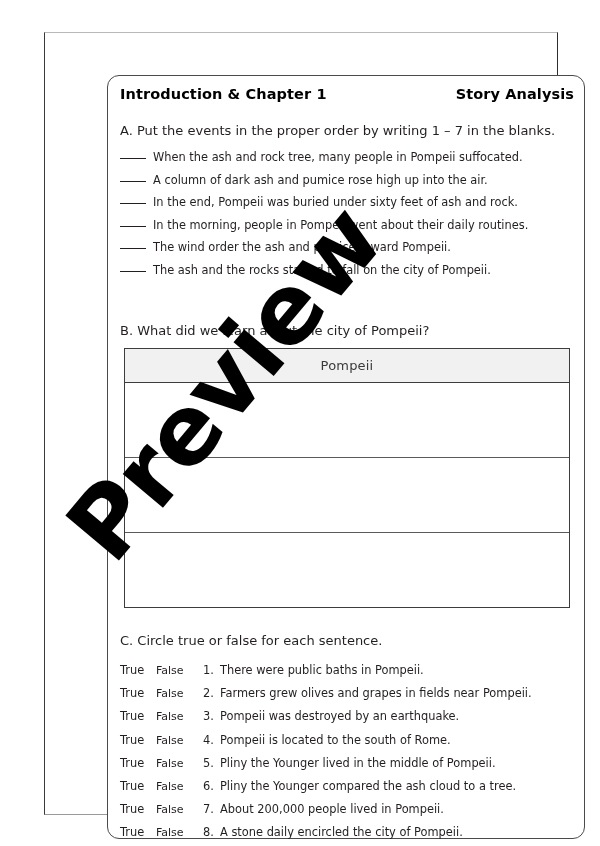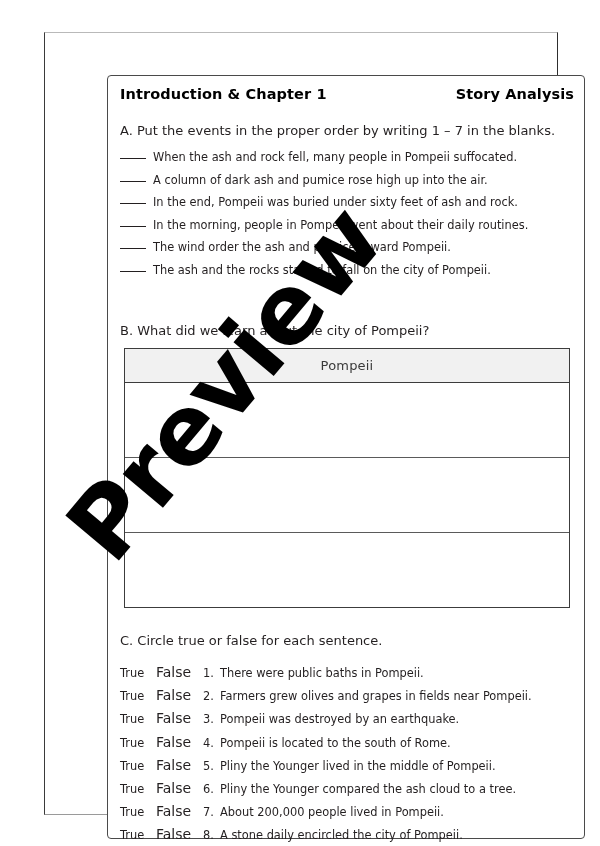--- a/index.html
+++ b/index.html
@@ -31,21 +31,21 @@
   }
 
   
   #worksheet-frame {
     position: absolute;
     left: 62px;
     top: 42px;
     width: 478px;
     height: 764px;
     border: 1.3px solid #4a4a4a;
-    border-radius: 4px;
+    border-radius: 12px;
     background: #ffffff;
     box-sizing: border-box;
   }
 
   
   #worksheet-header {
     position: absolute;
     left: 12px;
     top: 10px;
     width: 454px;
@@ -143,21 +143,21 @@
     align-items: baseline;
   }
   .tf-true {
     width: 36px;
     font-size: 11.4px;
     color: #231f20;
     flex: 0 0 auto;
   }
   .tf-false {
     width: 47px;
-    font-size: 14px;
+    font-size: 11px;
     color: #231f20;
     flex: 0 0 auto;
     margin-top: 8px;
   }
   .tf-num {
     width: 17px;
     font-size: 11.4px;
     color: #231f20;
     flex: 0 0 auto;
   }
@@ -203,21 +203,21 @@
       <div class="hdr">Introduction &amp; Chapter 1</div>
       <div class="hdr">Story Analysis</div>
     </div>
 
     <div class="section-prompt" style="top:47px;">A. Put the events in the proper order by writing 1 – 7 in the blanks.</div>
 
     <div id="order-list">
 
       <div class="order-item">
         <span class="blank-rule"></span>
-        <span class="order-text">When the ash and rock fell, many people in Pompeii suffocated.</span>
+        <span class="order-text">When the ash and rock tree, many people in Pompeii suffocated.</span>
       </div>
 
       <div class="order-item">
         <span class="blank-rule"></span>
         <span class="order-text">A column of dark ash and pumice rose high up into the air.</span>
       </div>
 
       <div class="order-item">
         <span class="blank-rule"></span>
         <span class="order-text">In the end, Pompeii was buried under sixty feet of ash and rock.</span>

